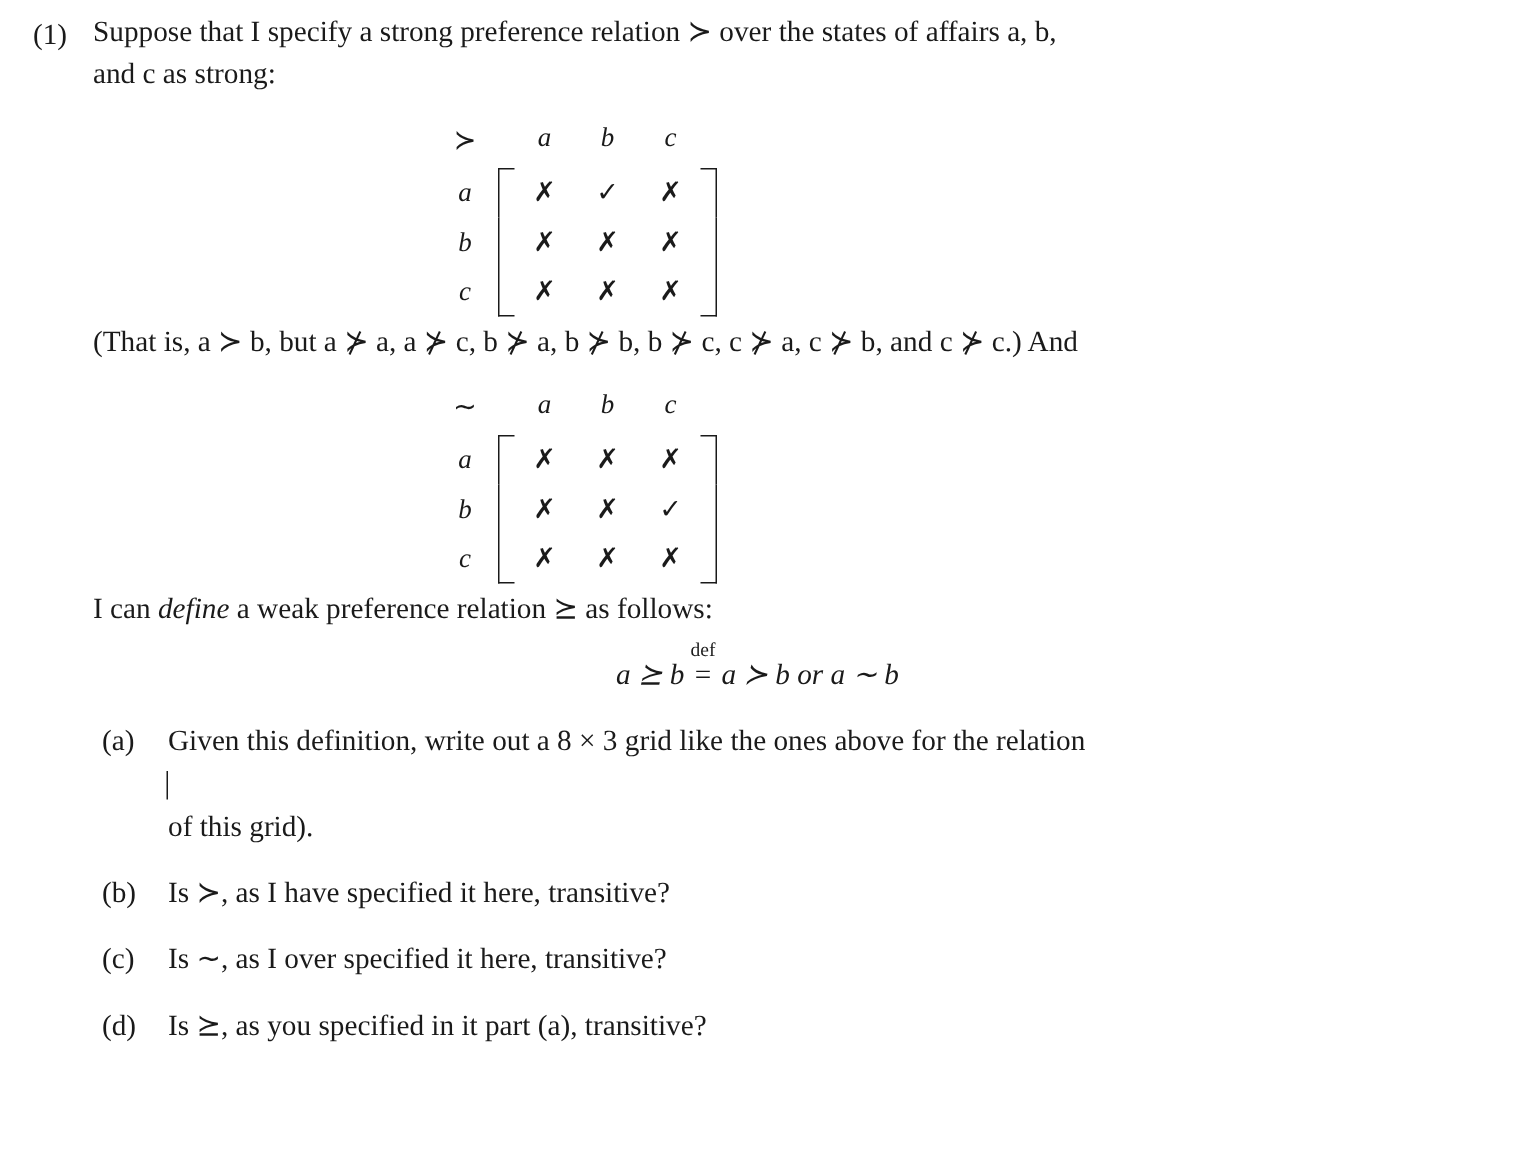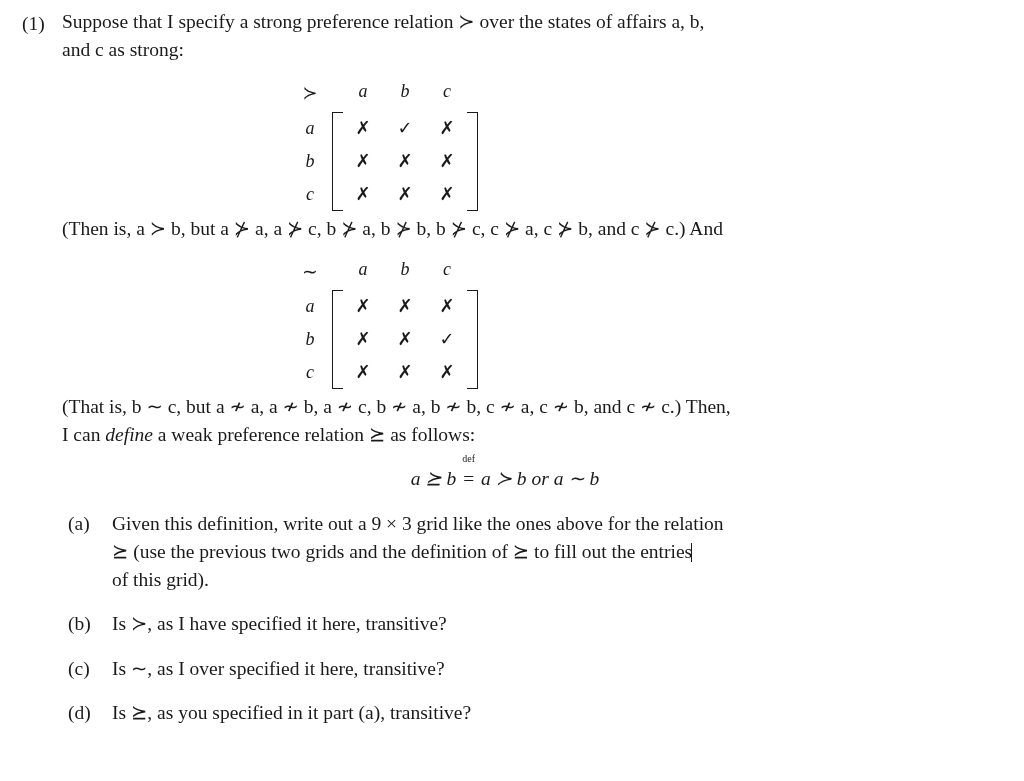--- a/index.html
+++ b/index.html
@@ -105,21 +105,21 @@
   .defeq {
     position: relative;
     display: inline-block;
     padding: 0 2px;
   }
   .defeq .lbl {
     position: absolute;
     top: -13px;
     left: 50%;
     transform: translateX(-50%);
-    font-size: 10px;
+    font-size: 13px;
     font-family: "Liberation Serif", serif;
   }
   .subparts {
     margin-top: 16px;
   }
   .subitem {
     display: flex;
     align-items: flex-start;
     margin-bottom: 16px;
   }
@@ -200,21 +200,21 @@
             <td class="cell xmark">✗</td>
             <td class="cell xmark">✗</td>
             <td class="brk-r">
                   <div class="b" style="border-top:none;"></div>
                 </td>
           </tr>
         </tbody>
           </table>
       </div>
 
-      <p class="t">(Then is, a ≻ b, but a ⊁ a, a ⊁ c, b ⊁ a, b ⊁ b, b ⊁ c, c ⊁ a, c ⊁ b, and c ⊁ c.) And</p>
+      <p class="t">(That is, a ≻ b, but a ⊁ a, a ⊁ c, b ⊁ a, b ⊁ b, b ⊁ c, c ⊁ a, c ⊁ b, and c ⊁ c.) And</p>
 
       <div class="matrix-wrap">
         <table class="matrix">
           <tbody>
               <tr>
             <th class="corner tilde-big">∼</th>
             <th class="brk-l"></th>
             <th class="colhead">a</th>
             <th class="colhead">b</th>
             <th class="colhead">c</th>
@@ -253,39 +253,38 @@
             <td class="cell xmark">✗</td>
             <td class="cell xmark">✗</td>
             <td class="brk-r">
                   <div class="b" style="border-top:none;"></div>
                 </td>
           </tr>
         </tbody>
           </table>
       </div>
 
-      <p class="t">(That is, b ∼ c, but a ≁ a, a ≁ b, a ≁ c, b ≁ a, b ≁ b, c ≁ a, c ≁ b, and c ≁ c.) Then,</p>
       <p class="t"><span>I can </span><span class="it">define</span><span> a weak preference relation ⪰ as follows:</span></p>
 
       <div class="centered-line">
         <span class="it">a ⪰ b</span>
         <span class="defeq">
           <span class="lbl">def</span>
           <span>=</span>
         </span>
         <span class="it">a ≻ b or a ∼ b</span>
       </div>
 
       <div class="subparts">
 
         <div class="subitem">
           <div class="sub-label">(a)</div>
           <div class="sub-body">
-            <p class="t">Given this definition, write out a 9 × 3 grid like the ones above for the relation</p>
-            <p class="t"><span>⪰ (use the previous two grids and the definition of ⪰ to fill out the entries</span><span class="caret"></span></p>
+            <p class="t">Given this definition, write out a 8 × 3 grid like the ones above for the relation</p>
+            <p class="t"><span class="caret"></span></p>
             <p class="t">of this grid).</p>
           </div>
         </div>
 
         <div class="subitem">
           <div class="sub-label">(b)</div>
           <div class="sub-body">
             <p class="t">Is ≻, as I have specified it here, transitive?</p>
           </div>
         </div>

